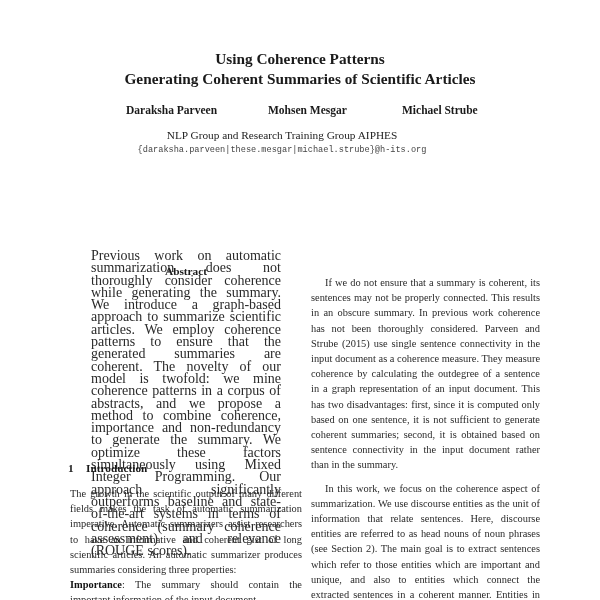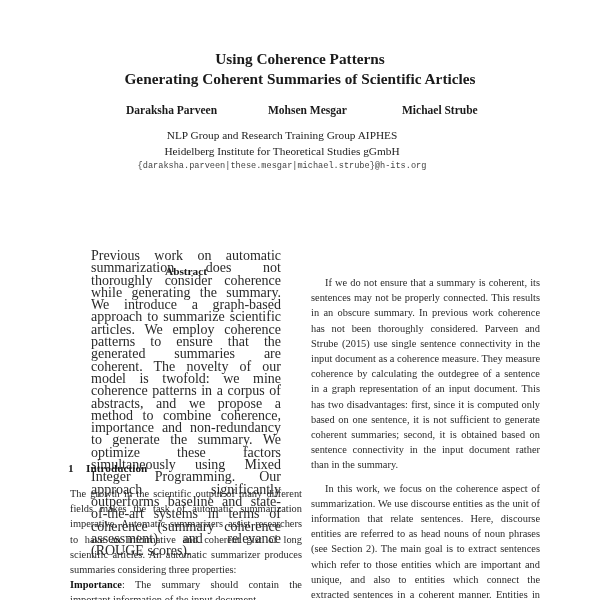--- a/index.html
+++ b/index.html
@@ -31,21 +31,20 @@
 </div>
 
 <div class="authors">
   <span class="author" style="left:126px;">Daraksha Parveen</span>
   <span class="author" style="left:268px;">Mohsen Mesgar</span>
   <span class="author" style="left:402px;">Michael Strube</span>
 </div>
 
 <div class="affil">
   <div>NLP Group  and  Research Training Group AIPHES</div>
-  <div>Heidelberg Institute for Theoretical Studies gGmbH</div>
   <div class="email">{daraksha.parveen|these.mesgar|michael.strube}@h-its.org</div>
 </div>
 
 <div class="abs-head">Abstract</div>
 <div class="abs-body">Previous work on automatic summarization does not thoroughly consider coherence while generating the summary. We introduce a graph-based approach to summarize scientific articles. We employ coherence patterns to ensure that the generated summaries are coherent. The novelty of our model is twofold: we mine coherence patterns in a corpus of abstracts, and we propose a method to combine coherence, importance and non-redundancy to generate the summary. We optimize these factors simultaneously using Mixed Integer Programming. Our approach significantly outperforms baseline and state-of-the-art systems in terms of coherence (summary coherence assessment) and relevance (ROUGE scores).</div>
 
 <div class="sec-head">
   <span class="num">1</span><span>Introduction</span>
 </div>
 

